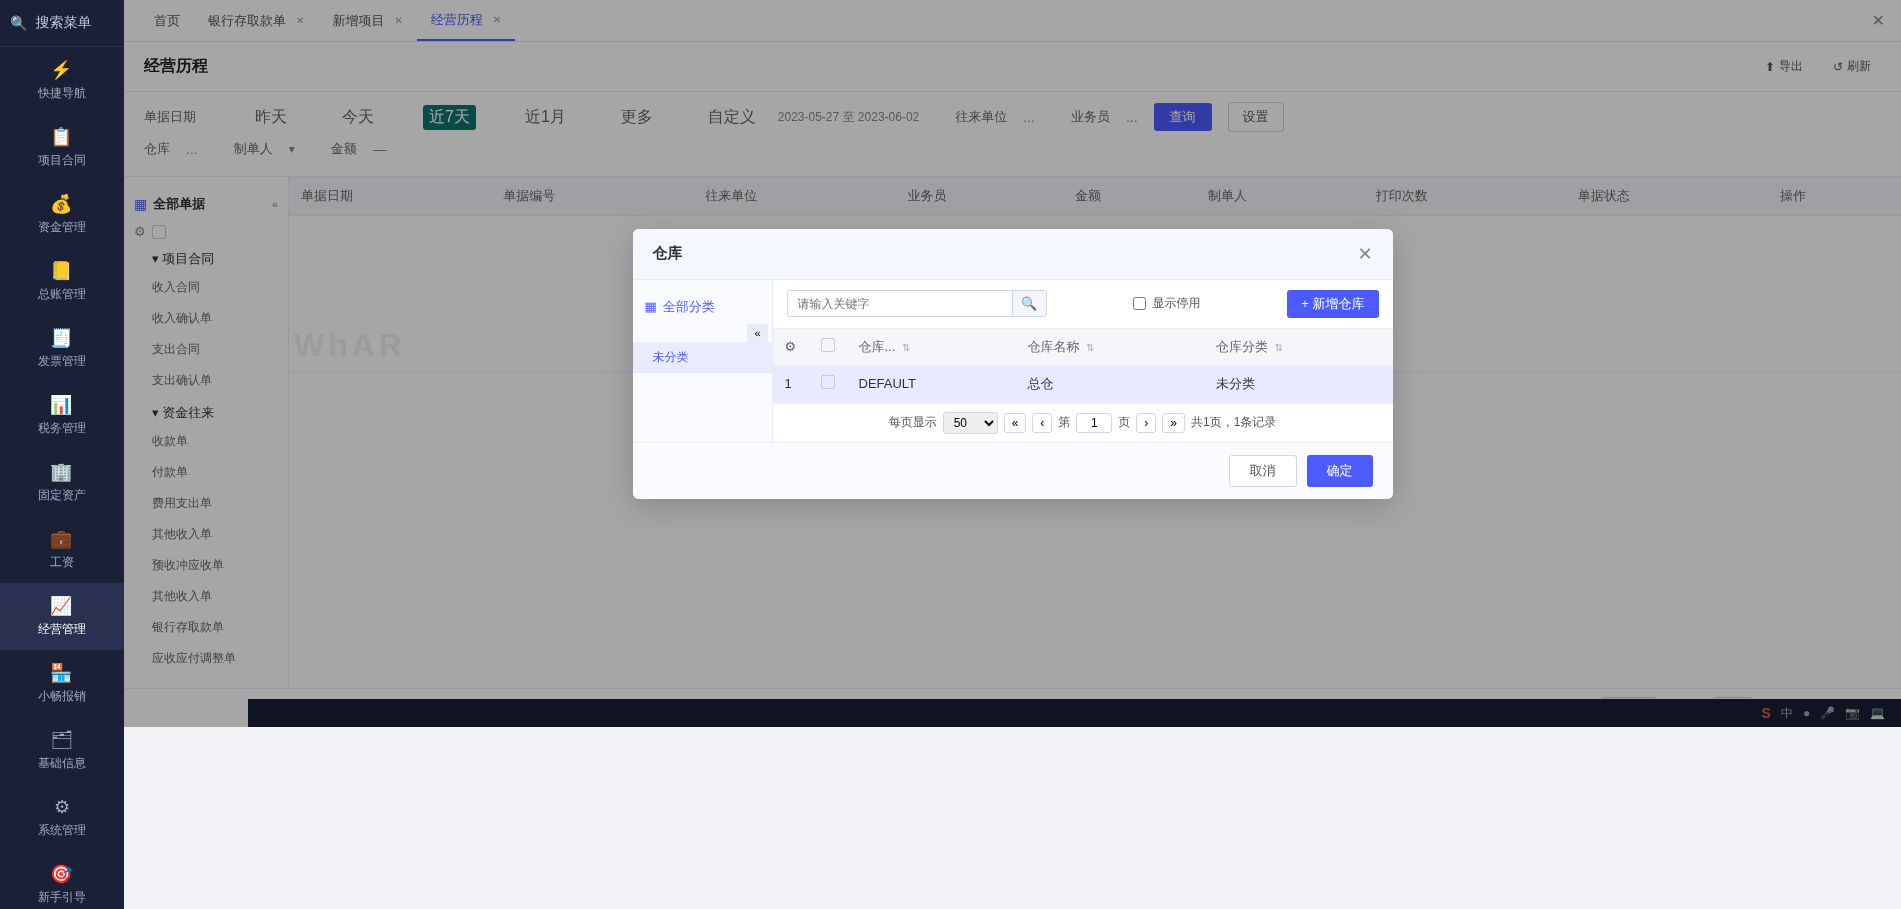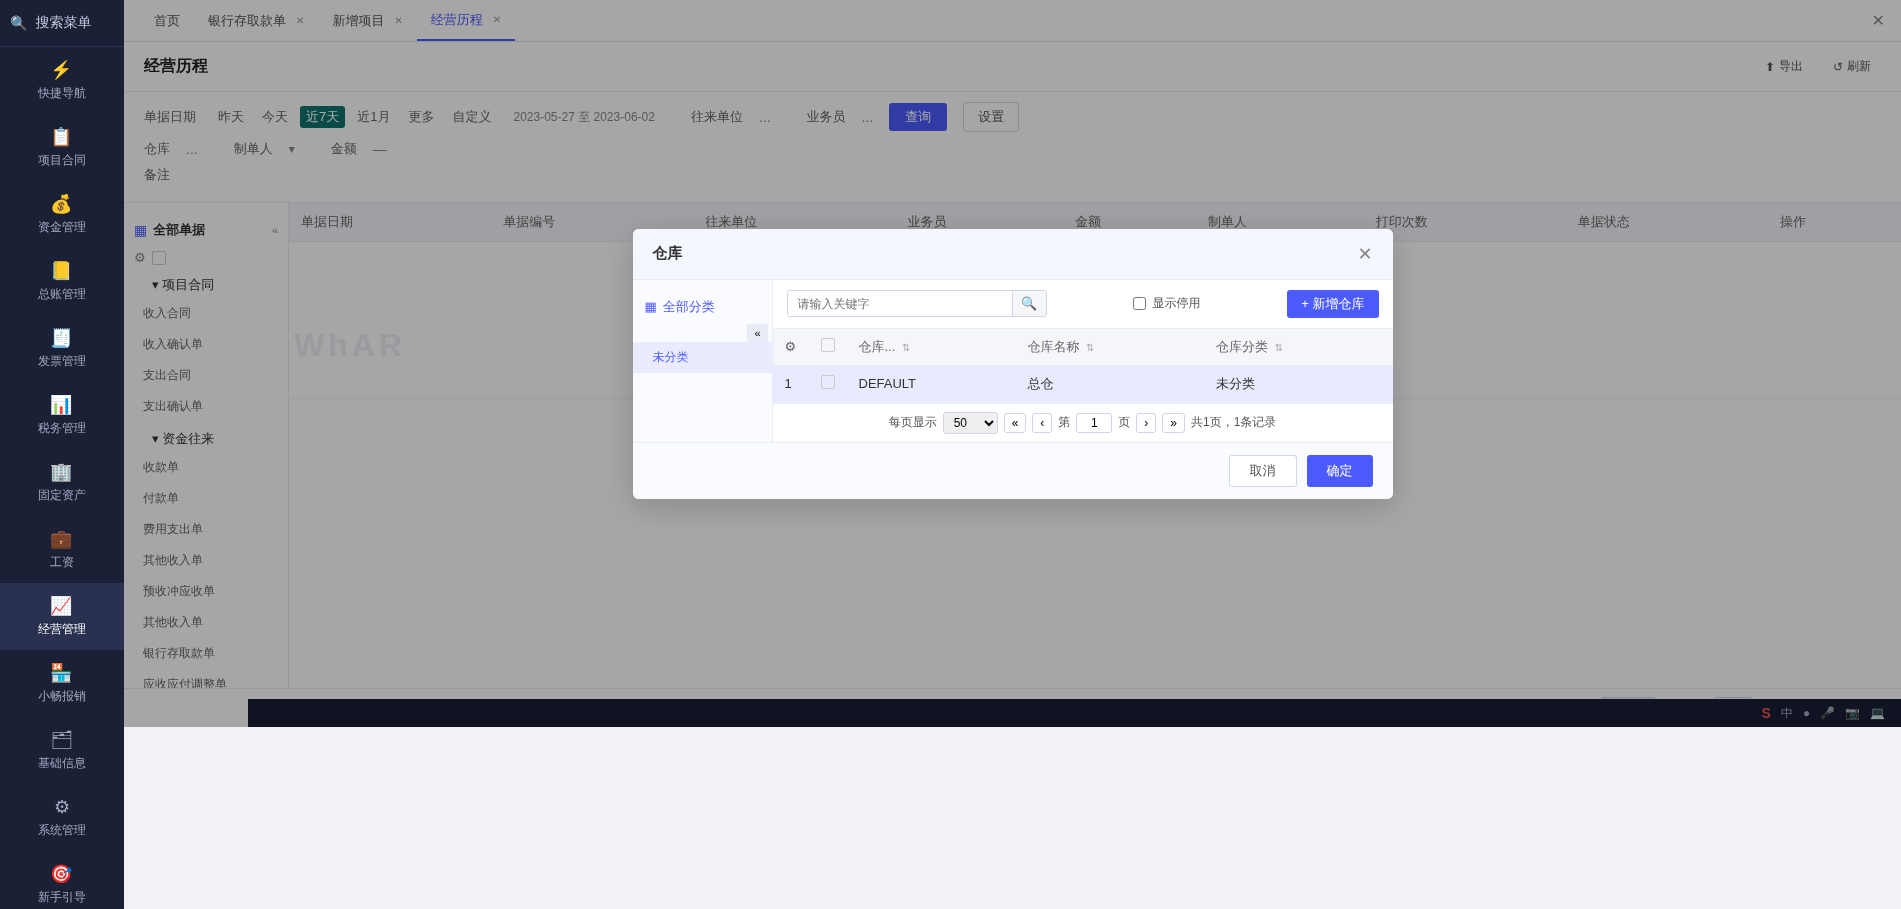--- a/index.html
+++ b/index.html
@@ -109,25 +109,26 @@
     .filter-area {
       background: #fff;
       padding: 10px 20px;
       border-bottom: 1px solid #e8ecf5;
       flex-shrink: 0;
     }
     .filter-row { display: flex; align-items: center; gap: 16px; margin-bottom: 8px; flex-wrap: wrap; }
     .filter-label { font-size: 13px; color: #666; white-space: nowrap; }
     .filter-date-options { display: flex; gap: 6px; align-items: center; }
     .date-opt {
-      font-size: 13px;
+      font-size: 16px;
       color: #666;
       cursor: pointer;
       padding: 2px 6px;
       border-radius: 2px;
+      margin-left: 37px;
     }
     .date-opt.active {
       background: #0f766e;
       color: #fff;
       border-radius: 3px;
     }
     .date-range { font-size: 12px; color: #888; }
     .filter-dots { color: #888; font-size: 14px; cursor: pointer; }
     .btn-query {
       background: #4c5bff;
@@ -172,21 +173,21 @@
       gap: 6px;
     }
     .left-nav-group {
       font-size: 13px;
       color: #333;
       font-weight: 500;
       padding: 8px 16px 4px;
       cursor: pointer;
       margin-left: 12px;
     }
-    .left-nav-sub { padding-left: 19px; font-size: 12px; color: #666; }
+    .left-nav-sub { padding-left: 28px; font-size: 12px; color: #666; }
 
     
     .table-area {
       flex: 1;
       background: #fff;
       overflow: auto;
       padding: 0;
     }
     .data-table {
       width: 100%;
@@ -601,23 +602,20 @@
       <button class="btn-query">查询</button>
       <button class="btn-settings">设置</button>
     </div>
     <div class="filter-row" style="gap:16px;">
       <span class="filter-label">仓库</span>
       <span class="filter-dots">...</span>
       <span class="filter-label" style="margin-left: 20px;">制单人</span>
       <span style="color: #888; font-size: 12px;">▾</span>
       <span class="filter-label" style="margin-left: 20px;">金额</span>
       <span class="filter-dots">—</span>
-    </div>
-    <div class="filter-row" style="gap:16px;">
-      <span class="filter-label">备注</span>
     </div>
   </div>
 
   <div class="content-body">
 
     <div class="left-nav">
       <div style="display:flex; align-items:center; gap:6px; padding:8px 10px;">
         <span class="grid-icon">▦</span>
         <span style="font-size:13px; font-weight:600; color:#333;">全部单据</span>
         <span style="margin-left:auto; font-size:11px; color:#888; cursor:pointer;">«</span>

